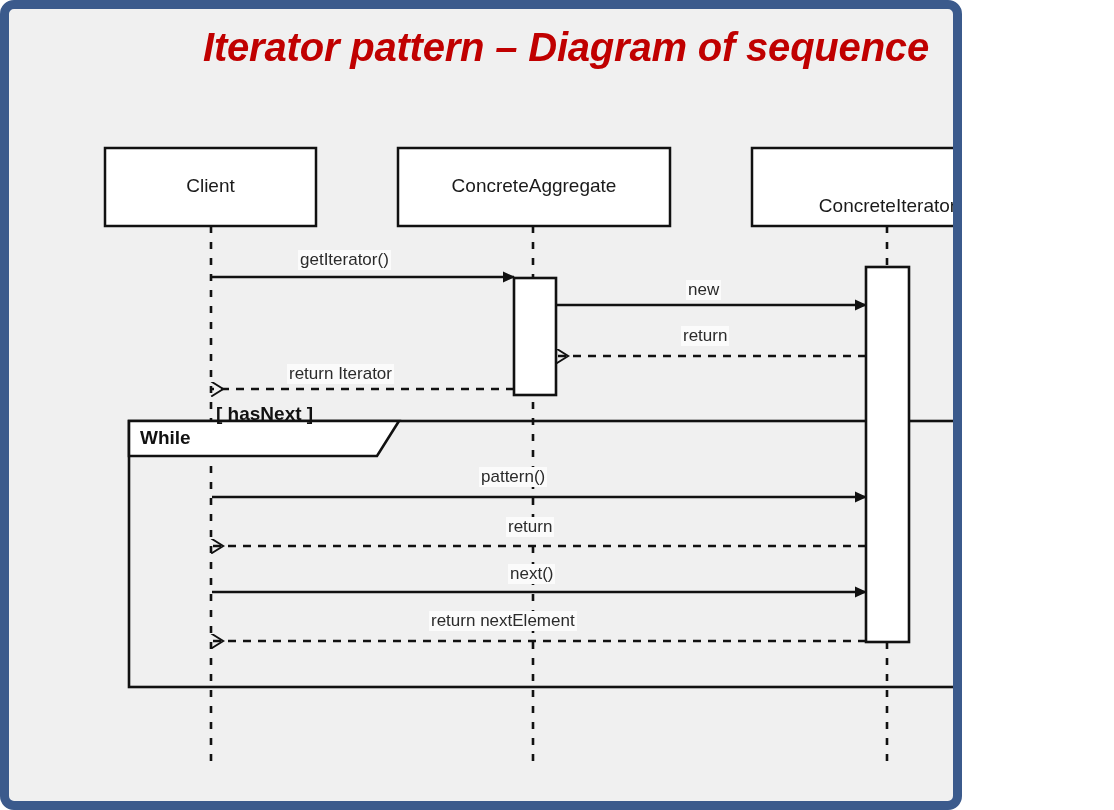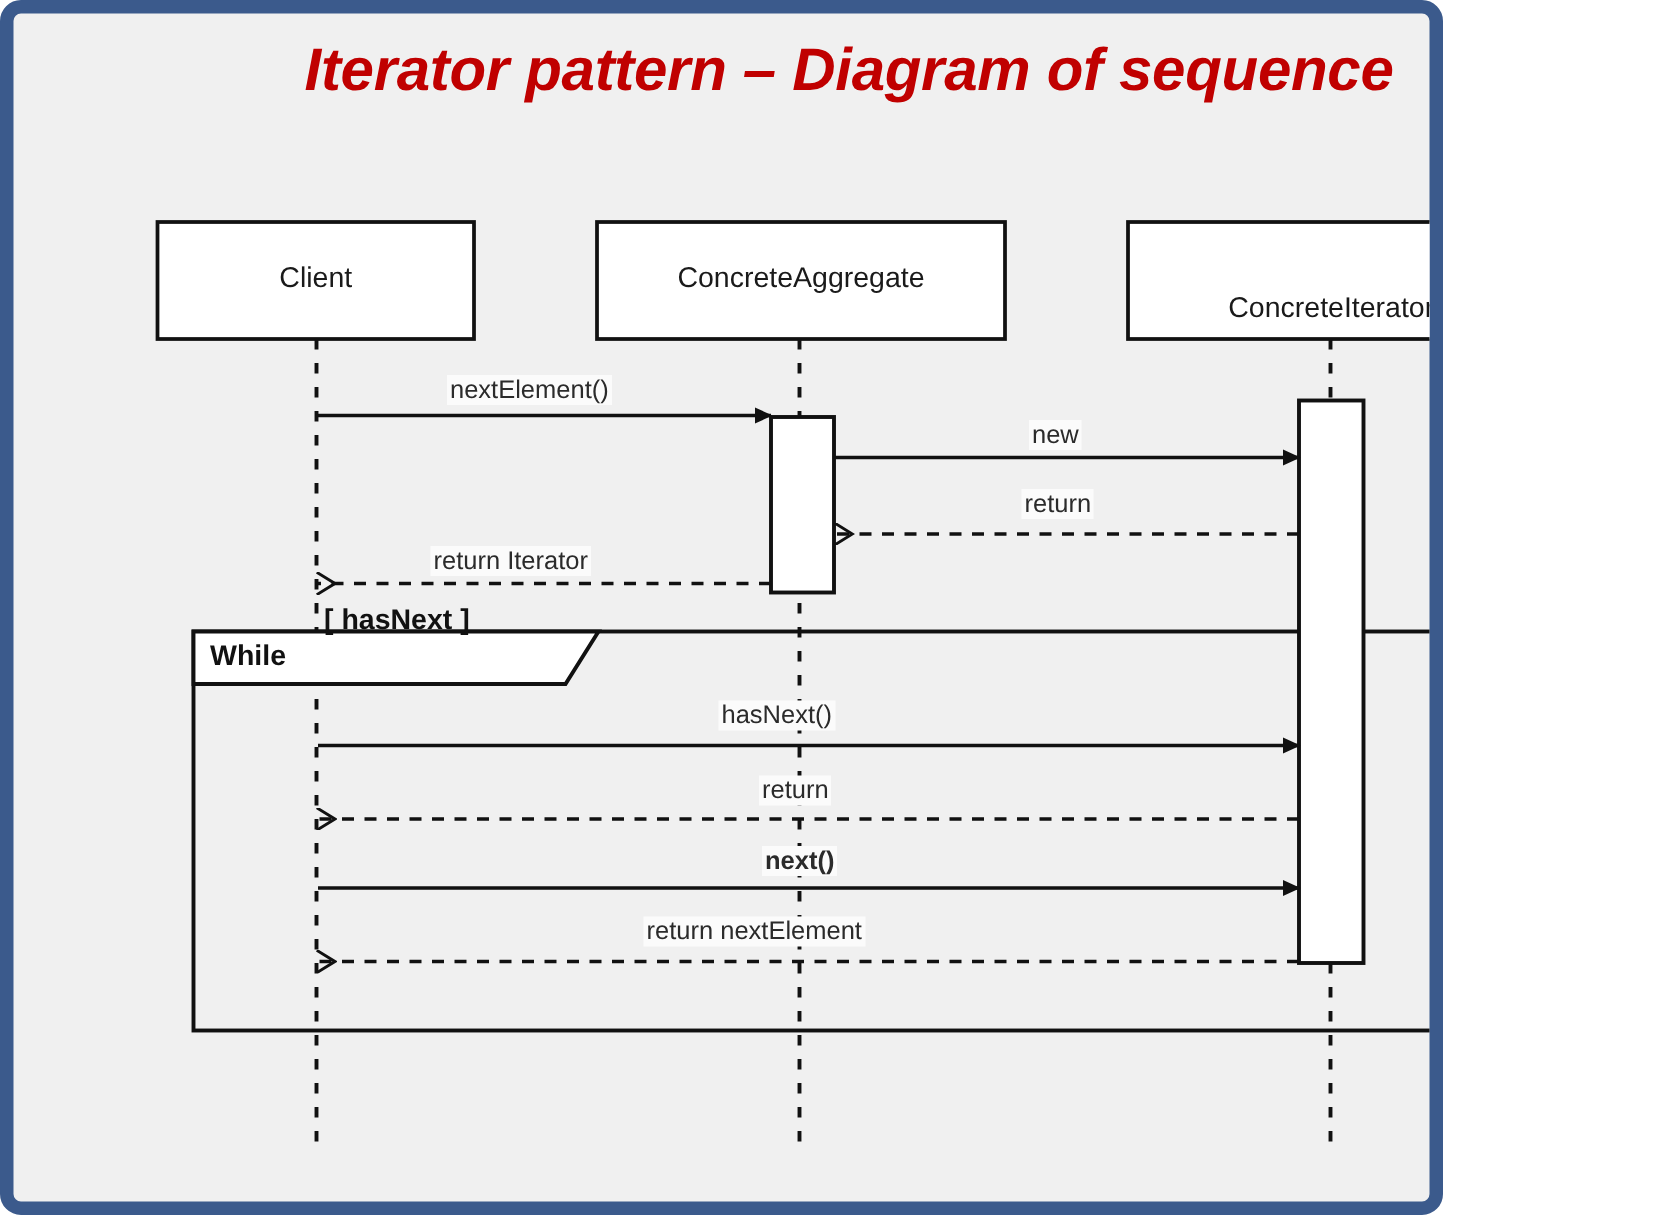--- a/index.html
+++ b/index.html
@@ -120,24 +120,24 @@
           <line x1="857" y1="632" x2="203" y2="632" stroke="#111111" stroke-width="2.4" marker-end="url(#arrow-open)" stroke-dasharray="8 7"></line>
         </g>
     </svg>
 
     <div id="overlay-text">
         <div class="participant-label" style="left: 96px; top: 166px; width: 211px;">Client</div>
         <div class="participant-label" style="left: 389px; top: 166px; width: 272px;">ConcreteAggregate</div>
         <div class="participant-label" style="left: 743px; top: 166px; width: 271px; margin-top: 20px;">ConcreteIterator</div>
         <div class="frame-label" style="left: 131px; top: 418px;">While</div>
         <div class="frame-label" style="left: 207px; top: 394px;">[ hasNext ]</div>
-        <div class="msg-label" style="left: 289px; top: 241px;">nextElement()</div>
+        <div class="msg-label" style="left: 289px; top: 241px;">getIterator()</div>
         <div class="msg-label" style="left: 677px; top: 271px;">new</div>
         <div class="msg-label" style="left: 672px; top: 317px;">return</div>
         <div class="msg-label" style="left: 278px; top: 355px;">return Iterator</div>
-        <div class="msg-label" style="left: 470px; top: 458px;">hasNext()</div>
+        <div class="msg-label" style="left: 470px; top: 458px;">pattern()</div>
         <div class="msg-label" style="left: 497px; top: 508px;">return</div>
-        <div class="msg-label" style="left: 499px; top: 555px; font-weight: bold;">next()</div>
+        <div class="msg-label" style="left: 499px; top: 555px;">next()</div>
         <div class="msg-label" style="left: 420px; top: 602px;">return nextElement</div>
       </div>
 
   </div>
 </div>
 
 </body></html>

